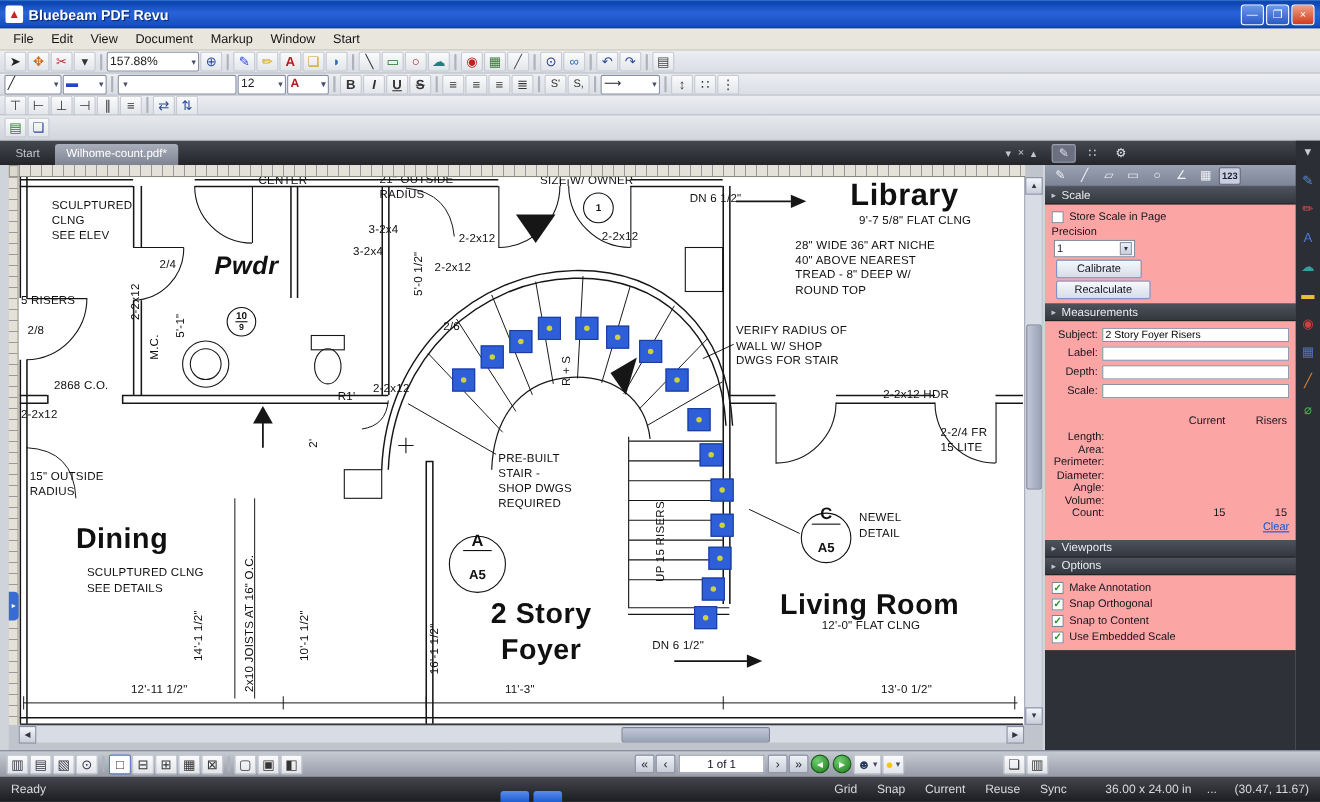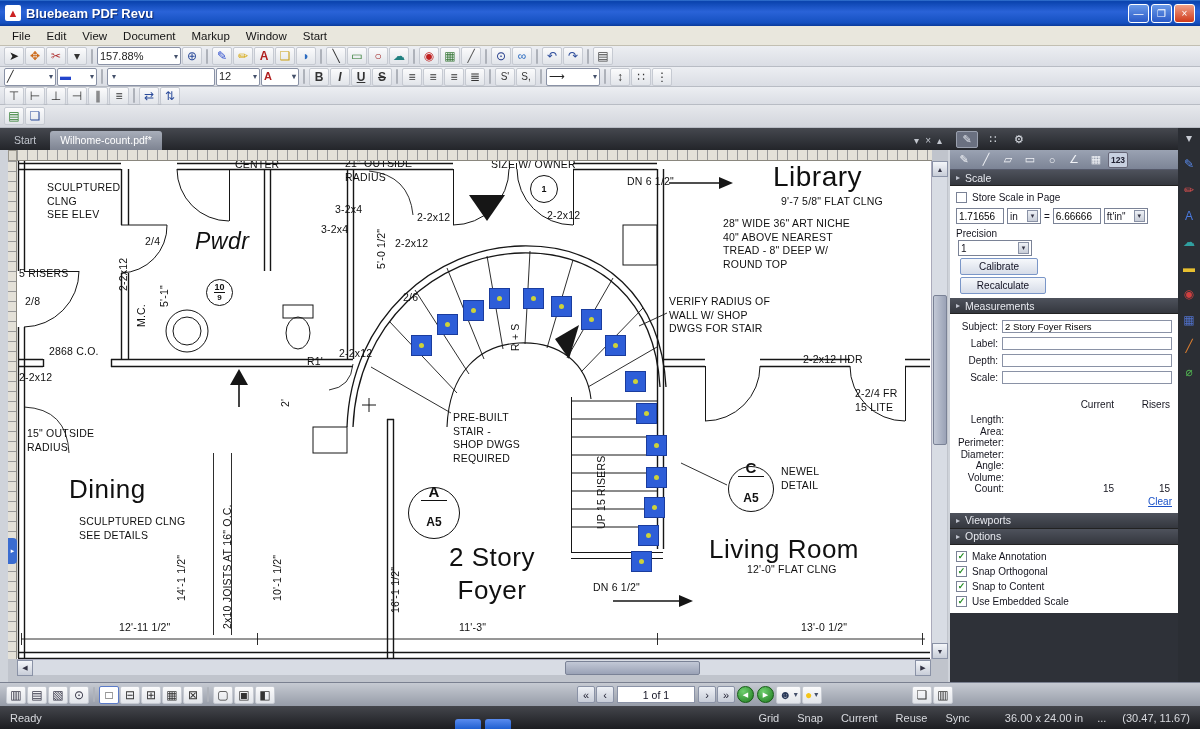--- a/index.html
+++ b/index.html
@@ -58,21 +58,21 @@
   .doc-area { position:absolute; left:8px; top:150px; width:940px; height:532px; background:#c0c4cc; }
   .ruler-corner { position:absolute; left:0; top:0; width:9px; height:11px; background:#dcd9d0; border:1px solid #9a978e; }
   .ruler-h { position:absolute; left:9px; top:0; width:915px; height:11px; background:#e4e1d8; border-bottom:1px solid #8a877e;
     background-image:repeating-linear-gradient(90deg,#999 0 1px,transparent 1px 10px); }
   .ruler-v { position:absolute; left:0; top:11px; width:9px; height:498px; background:#e4e1d8; border-right:1px solid #8a877e;
     background-image:repeating-linear-gradient(180deg,#999 0 1px,transparent 1px 10px); }
   .canvas { position:absolute; left:9px; top:11px; width:914px; height:498px; background:#fff; overflow:hidden; }
   .plan-svg { position:absolute; left:0; top:0; }
   .plabel { position:absolute; white-space:pre; font-size:10.5px; color:#101010; line-height:1.3;
     transform-origin:0 0; letter-spacing:0.2px; }
-  .plabel.room { font-weight:normal; letter-spacing:0.5px; line-height:1.25; }
+  .plabel.room { font-weight:bold; letter-spacing:0.5px; line-height:1.25; }
   .plabel.italic { font-style:italic; }
   .plabel.center { text-align:center; }
   .count-marker { position:absolute; width:21px; height:21px; background:#2e5ed8; border:1px solid #1a3c9e;
     display:flex; align-items:center; justify-content:center; }
   .count-marker .dot { width:5px; height:5px; border-radius:50%; background:#cdd23a; }
   .dtag { position:absolute; border:1.5px solid #111; border-radius:50%; background:#fff; font-weight:bold;
     display:flex; flex-direction:column; align-items:center; justify-content:center; color:#111; }
   .dtag .dl { font-size:15px; line-height:1.15; }
   .dtag .dn { font-size:12px; line-height:1.2; border-top:1.3px solid #111; padding:14px 5px; }
   .dtag .dn:empty { display:none; }
@@ -96,21 +96,21 @@
   .p-tools { height:20px; background:linear-gradient(#9aa2b2,#7c8496); display:flex; align-items:center; gap:2px; padding:0 4px;
     border-bottom:1px solid #55596a; }
   .pt-btn { min-width:20px; height:16px; display:inline-flex; align-items:center; justify-content:center;
     color:#f0f2f6; font-size:11px; border-radius:2px; }
   .pt-btn .t2 { font-size:8.5px; font-weight:bold; }
   .pt-btn .g2:empty, .pt-btn .t2:empty { display:none; }
   .pt-btn.active { background:#c8d0e0; color:#223; border:1px solid #667; }
   .p-sec { height:16px; background:linear-gradient(#4e525c,#34373e); color:#e8eaf0; display:flex; align-items:center;
     gap:5px; padding:0 6px; font-size:10.5px; border-bottom:1px solid #222; }
   .p-sec .tri { font-size:8px; color:#c2c6d0; }
-  .p-body { background:#ffffff; padding:4px 6px; color:#15151f; }
+  .p-body { background:#fca5a5; padding:4px 6px; color:#15151f; }
   .chk-row { display:flex; align-items:center; gap:5px; height:15px; }
   .chk { width:11px; height:11px; background:#fff; border:1px solid #7a8296; display:inline-flex;
     align-items:center; justify-content:center; font-size:9px; color:#1f8a1f; font-weight:bold; }
   .scale-row { display:flex; align-items:center; gap:3px; height:22px; }
   .scale-row input { width:48px; height:16px; font-size:10px; border:1px solid #7a8296; padding:0 2px;
     font-family:"Liberation Sans",sans-serif; }
   .dd { height:16px; background:#fff; border:1px solid #7a8296; display:inline-flex; align-items:center;
     justify-content:space-between; padding:0 2px; gap:2px; }
   .dd .da { font-size:7px; background:linear-gradient(#eef1f6,#c8cdd8); border:1px solid #8a92a6; width:11px; height:12px;
     display:inline-flex; align-items:center; justify-content:center; color:#334; }
@@ -622,33 +622,20 @@
 
     <div class="p-sec">
       <span class="tri">▸</span>
       <span>Scale</span>
     </div>
     <div class="p-body">
       <label class="chk-row">
         <span class="chk"></span>
         <span>Store Scale in Page</span>
       </label>
-      <div class="scale-row">
-        <input value="1.71656" style="">
-        <span class="dd" style="width:34px">
-            <span>in</span>
-            <span class="da">▾</span>
-          </span>
-        <span>=</span>
-        <input value="6.66666" style="">
-        <span class="dd" style="width:44px">
-            <span>ft'in"</span>
-            <span class="da">▾</span>
-          </span>
-      </div>
       <div class="p-lab">Precision</div>
       <span class="dd" style="width:74px;margin-left:2px">
           <span>1</span>
           <span class="da">▾</span>
         </span>
       <button class="p-btn">Calibrate</button>
       <button class="p-btn" style="width:86px">Recalculate</button>
     </div>
 
     <div class="p-sec">

